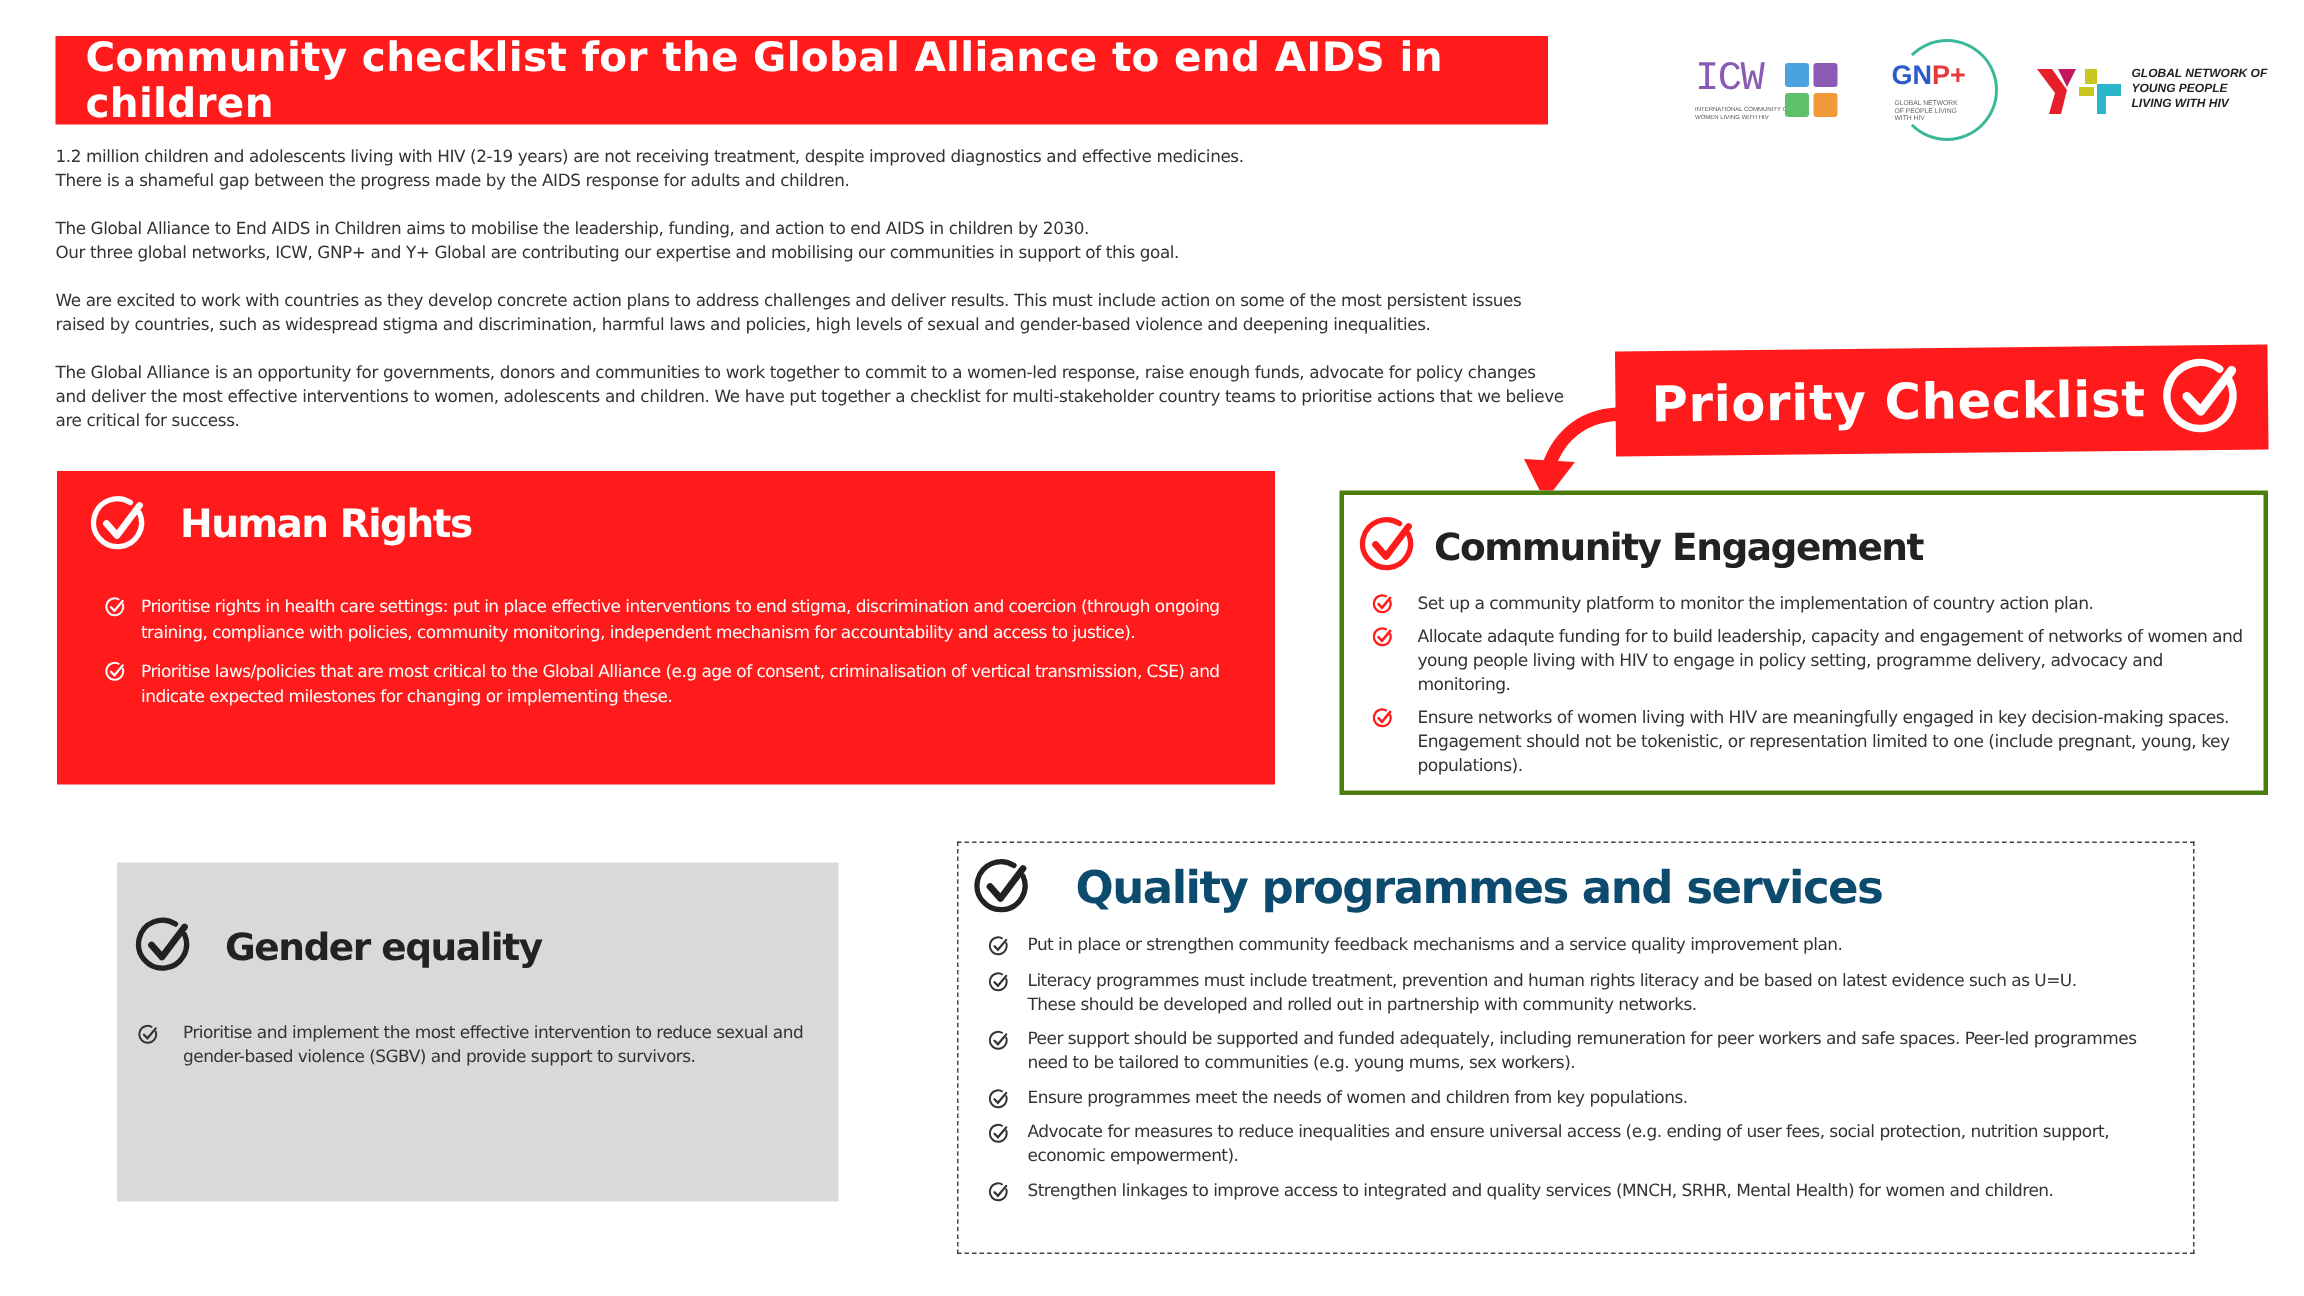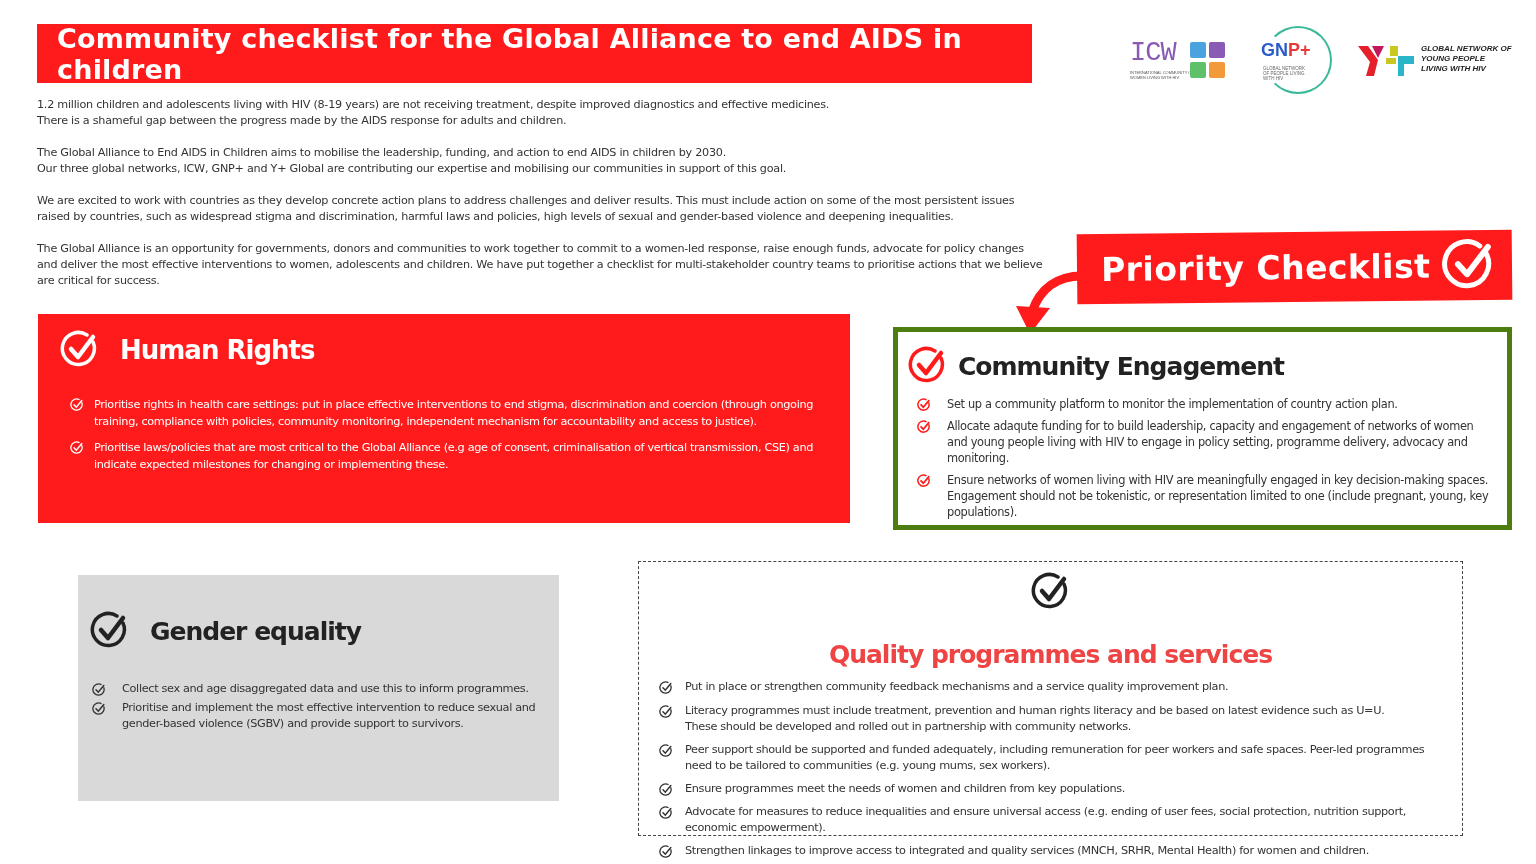--- a/index.html
+++ b/index.html
@@ -42,32 +42,32 @@
   .card-title { display: flex; align-items: center; gap: 20px; font-family: "DejaVu Sans", sans-serif; font-weight: bold; letter-spacing: -1px; }
   .card ul { list-style: none; }
   .card li { display: flex; gap: 10px; font-family: "DejaVu Sans", sans-serif; font-size: 11.3px; line-height: 17px; letter-spacing: -0.35px; }
   .card li .ico { flex: 0 0 14px; width: 14px; height: 14px; margin-top: 2px; }
 
   .human { left: 38px; top: 314px; width: 812px; height: 209px; background: #ff1b1b; color: #fff; padding: 16px 22px; }
   .human .card-title { font-size: 26px; margin-left: 0; }
   .human ul { margin-top: 26px; margin-left: 10px; }
   .human li { color: #fff; margin-bottom: 9px; padding-right: 10px; }
 
-  .community { left: 893px; top: 327px; width: 619px; height: 203px; border: 5px solid #4d7c0f; background: #fff; padding: 14px 10px; }
+  .community { left: 893px; top: 327px; width: 619px; height: 203px; border: 3px solid #4d7c0f; background: #fff; padding: 14px 10px; }
   .community .card-title { font-size: 25px; gap: 10px; color: #222; }
   .community ul { margin-top: 10px; margin-left: 9px; }
   .community li { color: #333; margin-bottom: 6px; font-size: 11.4px; line-height: 16px; gap: 16px; }
 
   .gender { left: 78px; top: 575px; width: 481px; height: 226px; background: #d9d9d9; padding: 36px 12px; }
   .gender .card-title { font-size: 25px; color: #222; }
   .gender ul { margin-top: 30px; margin-left: 2px; }
   .gender li { color: #333; margin-bottom: 3px; gap: 16px; line-height: 16px; }
 
   .quality { left: 638px; top: 561px; width: 825px; height: 275px; border: 1.5px dashed #444; padding: 10px 10px; background: #fff; }
-  .quality .card-title { font-size: 25px; color: #ef4444; gap: 28px; flex-direction: column; }
+  .quality .card-title { font-size: 30px; color: #0c4a6e; gap: 28px; }
   .quality ul { margin-top: 10px; margin-left: 10px; }
   .quality li { color: #333; margin-bottom: 7px; gap: 12px; line-height: 16px; }
 </style>
 </head>
 <body>
 
 <div class="title-banner">
   <span>Community checklist for the Global Alliance to end AIDS in children</span>
 </div>
 
@@ -100,21 +100,21 @@
     </svg>
     <div class="txt">
       <div>GLOBAL NETWORK OF</div>
       <div>YOUNG PEOPLE</div>
       <div>LIVING WITH HIV</div>
     </div>
   </div>
 </div>
 
 <div class="intro">
-  <p style="white-space:pre-line">1.2 million children and adolescents living with HIV (8-19 years) are not receiving treatment, despite improved diagnostics and effective medicines.
+  <p style="white-space:pre-line">1.2 million children and adolescents living with HIV (2-19 years) are not receiving treatment, despite improved diagnostics and effective medicines.
 There is a shameful gap between the progress made by the AIDS response for adults and children.</p>
   <p style="white-space:pre-line">The Global Alliance to End AIDS in Children aims to mobilise the leadership, funding, and action to end AIDS in children by 2030.
 Our three global networks, ICW, GNP+ and Y+ Global are contributing our expertise and mobilising our communities in support of this goal.</p>
   <p style="white-space:pre-line">We are excited to work with countries as they develop concrete action plans to address challenges and deliver results. This must include action on some of the most persistent issues
 raised by countries, such as widespread stigma and discrimination, harmful laws and policies, high levels of sexual and gender-based violence and deepening inequalities.</p>
   <p style="white-space:pre-line">The Global Alliance is an opportunity for governments, donors and communities to work together to commit to a women-led response, raise enough funds, advocate for policy changes
 and deliver the most effective interventions to women, adolescents and children. We have put together a checklist for multi-stakeholder country teams to prioritise actions that we believe
 are critical for success.</p>
 </div>
 
@@ -196,27 +196,20 @@
       <path d="M11 19 L18 27 L33 7" fill="none" stroke="#222" stroke-width="4.5" stroke-linecap="round" stroke-linejoin="round"></path>
     </svg>
     <span>Gender equality</span>
   </div>
   <ul>
     <li>
       <svg class="ico" viewBox="0 0 14 14">
           <path d="M11.6 4.2 A5.6 5.6 0 1 1 9.5 1.8" fill="none" stroke="#333" stroke-width="1.3"></path>
           <path d="M4 6.8 L6.3 9.2 L11.8 2.6" fill="none" stroke="#333" stroke-width="1.5" stroke-linecap="round"></path>
         </svg>
-      <span>Collect sex and age disaggregated data and use this to inform programmes.</span>
-    </li>
-    <li>
-      <svg class="ico" viewBox="0 0 14 14">
-          <path d="M11.6 4.2 A5.6 5.6 0 1 1 9.5 1.8" fill="none" stroke="#333" stroke-width="1.3"></path>
-          <path d="M4 6.8 L6.3 9.2 L11.8 2.6" fill="none" stroke="#333" stroke-width="1.5" stroke-linecap="round"></path>
-        </svg>
       <span>Prioritise and implement the most effective intervention to reduce sexual and gender-based violence (SGBV) and provide support to survivors.</span>
     </li>
   </ul>
 </div>
 
 <div class="card quality">
   <div class="card-title">
     <svg width="40" height="40" viewBox="0 0 40 40">
       <path d="M33 12 A16 16 0 1 1 27 5" fill="none" stroke="#222" stroke-width="3.5" stroke-linecap="round"></path>
       <path d="M11 19 L18 27 L33 7" fill="none" stroke="#222" stroke-width="4.5" stroke-linecap="round" stroke-linejoin="round"></path>

